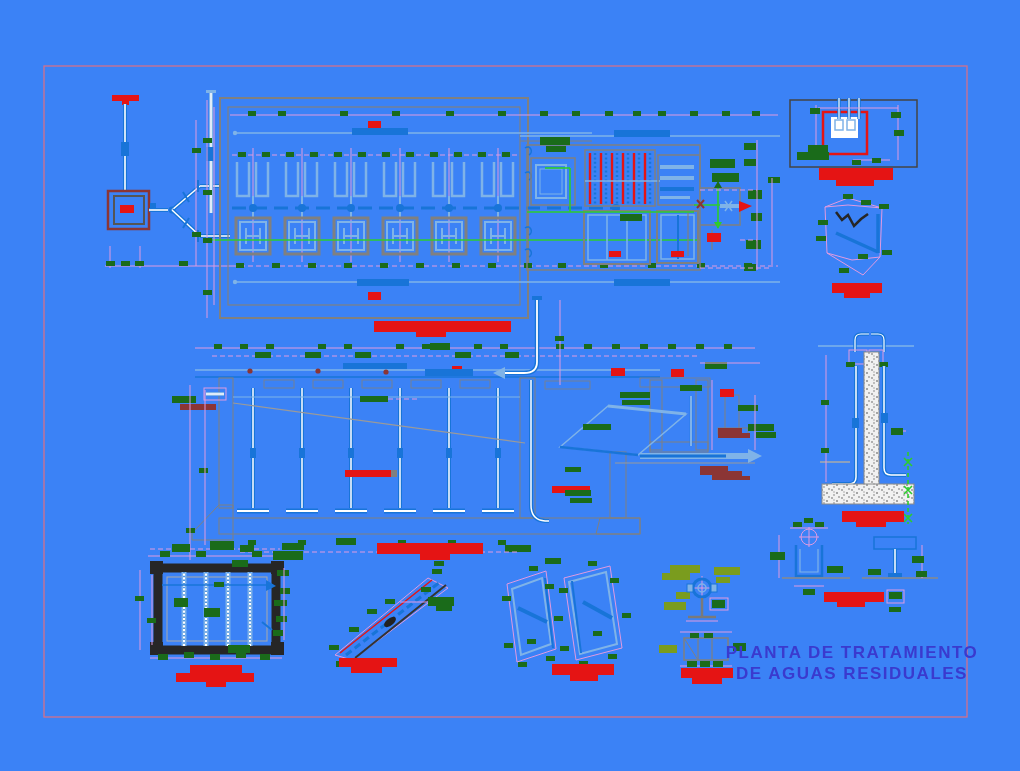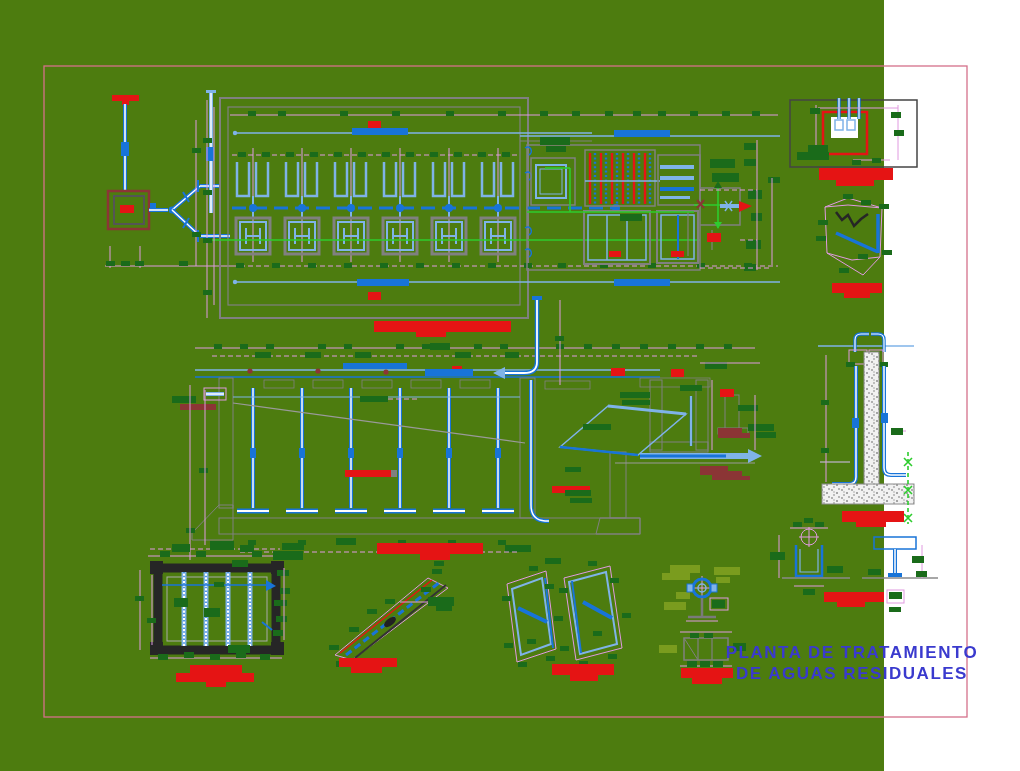--- a/index.html
+++ b/index.html
@@ -2,21 +2,21 @@
 <html style="--c-blue: #1874d8; --c-lblue: #7fb3e8; --c-pblue: #b7d4ef; --c-mag: #e09ae0; --c-green: #1a6b1a; --c-bgreen: #2ecc2e; --c-olive: #7a9c1e; --c-red: #e51414; --c-maroon: #8b3535; --c-gray: #808080; --c-dark: #262626; --c-frame: #d4708a; --c-title: #3a3ace;"><head>
 <meta charset="utf-8">
 <style>
   :root{
     --c-blue:#1874d8; --c-lblue:#7fb3e8; --c-pblue:#b7d4ef; --c-mag:#e09ae0;
     --c-green:#1a6b1a; --c-bgreen:#2ecc2e; --c-olive:#7a9c1e; --c-red:#e51414;
     --c-maroon:#8b3535; --c-gray:#808080; --c-dark:#262626; --c-frame:#d4708a;
     --c-title:#3a3ace;
   }
   html,body{margin:0;padding:0;background:#fff;}
-  .stage{width:884px;height:771px;position:relative;background:#4d7c0f;font-family:"Liberation Sans",sans-serif;}
+  .stage{width:1020px;height:771px;position:relative;background:#3b82f6;font-family:"Liberation Sans",sans-serif;}
   svg{display:block}
   .g{stroke:var(--c-gray);fill:none}
   .g2{stroke:#555;fill:none}
   .b{stroke:var(--c-blue);fill:none}
   .lb{stroke:var(--c-lblue);fill:none}
   .w{stroke:#ffffff;fill:none}
   .m{stroke:var(--c-mag);fill:none;stroke-width:1}
   .md{stroke:var(--c-mag);fill:none;stroke-width:1;stroke-dasharray:5 3}
   .bg{stroke:var(--c-bgreen);fill:none;stroke-width:1.6}
   .dk{stroke:var(--c-dark);fill:none}

